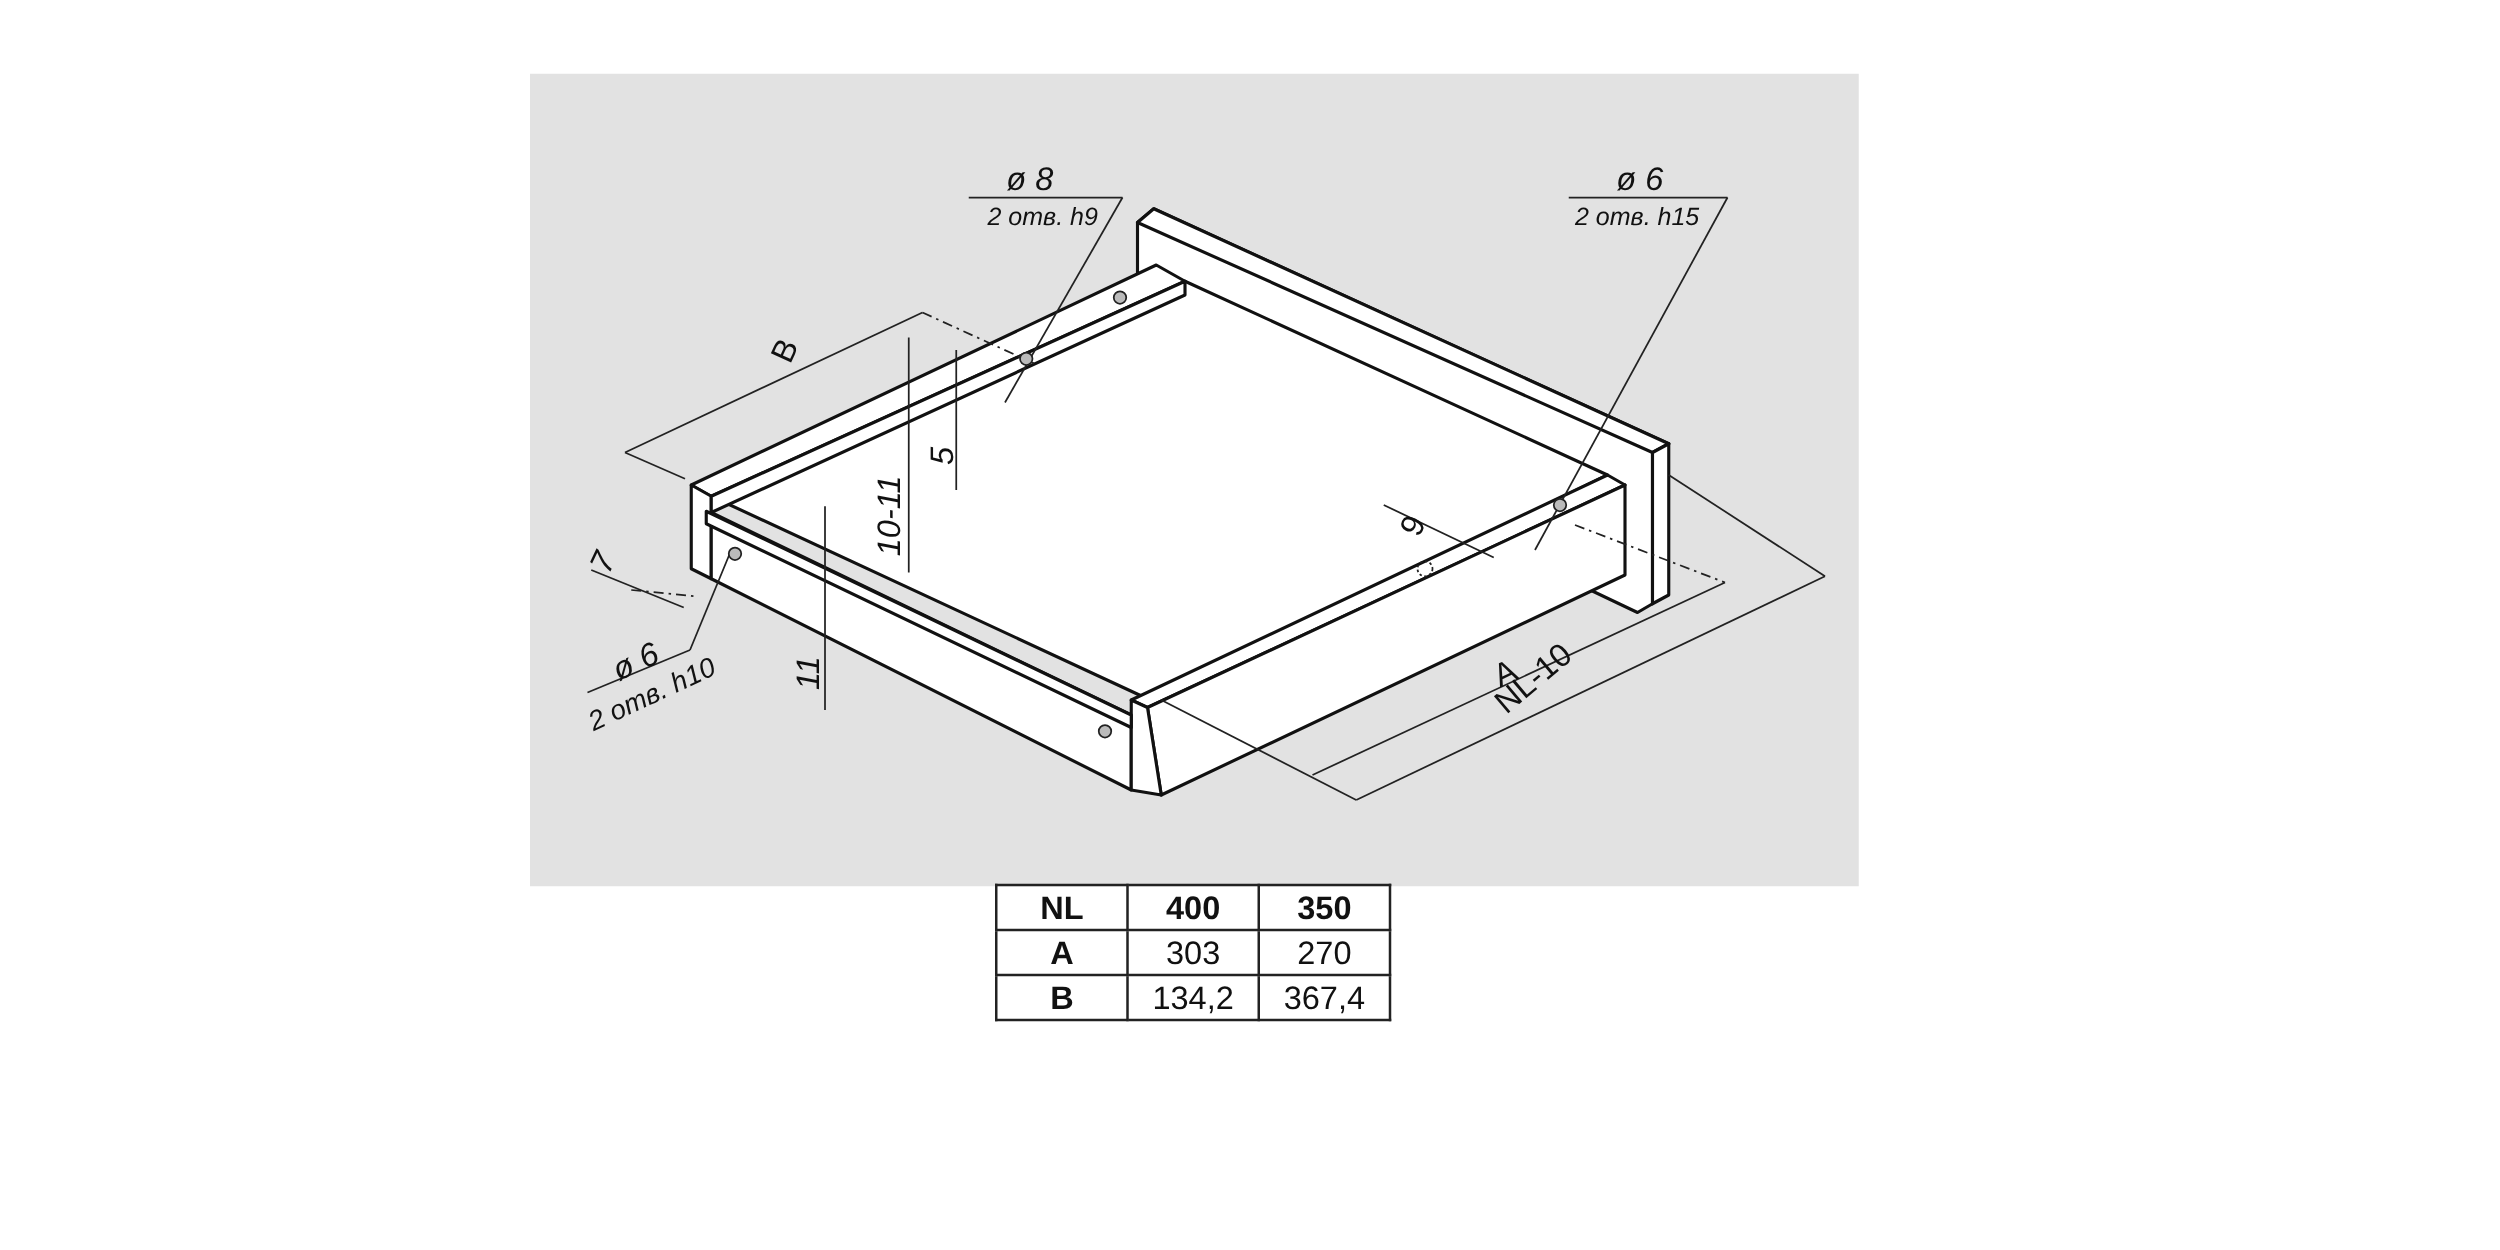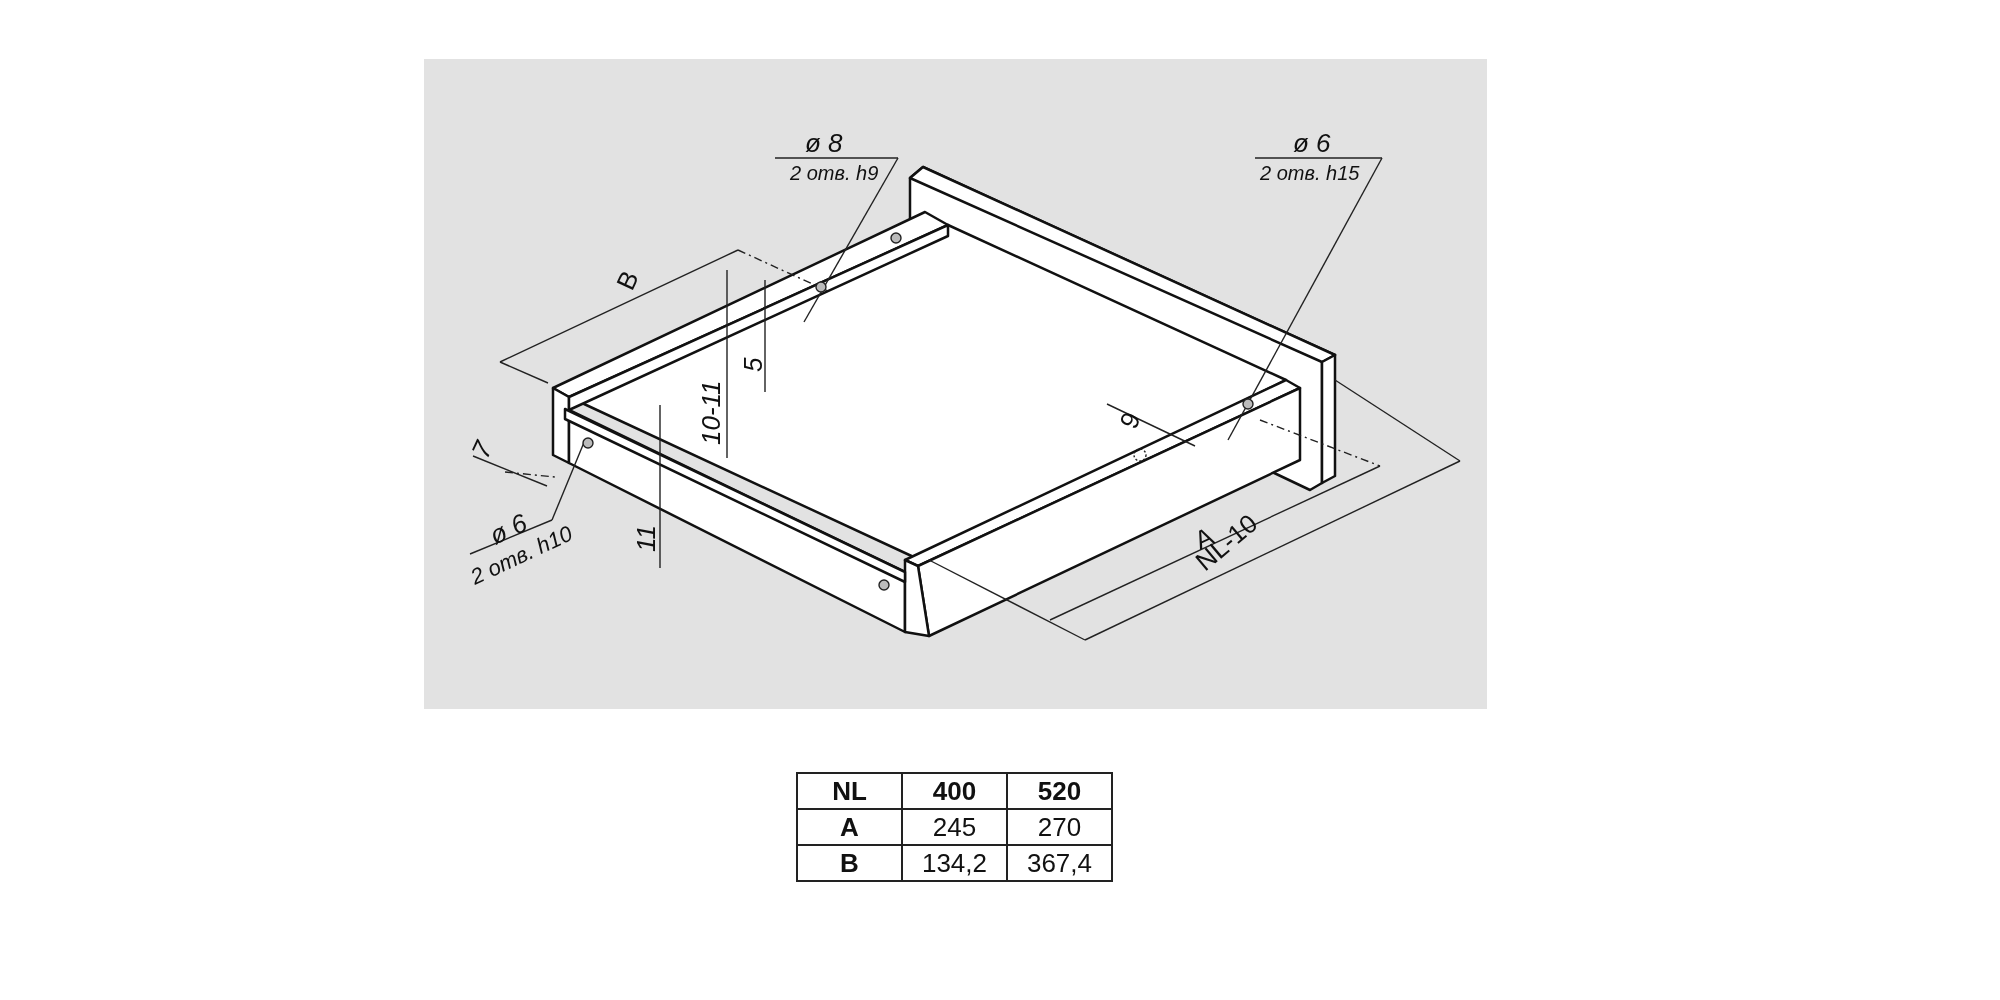--- a/index.html
+++ b/index.html
@@ -2,21 +2,21 @@
 <html><head>
 <meta charset="utf-8">
 <style>
   html, body { margin: 0; padding: 0; background: #ffffff; }
   body { width: 2000px; height: 1000px; position: relative; overflow: hidden;
          font-family: "Liberation Sans", sans-serif; }
   #panel { position: absolute; left: 424px; top: 59px; width: 1063px; height: 650px; background: #e2e2e2; }
   #drawing { position: absolute; left: 0; top: 0; width: 2000px; height: 1000px; }
   .t { font-family: "Liberation Sans", sans-serif; font-style: italic; fill: #111; }
   .tn { font-family: "Liberation Sans", sans-serif; fill: #111; }
-  #spec-table { position: absolute; left: 796px; top: 772px; border-collapse: collapse;
+  #spec-table { position: absolute; left: 796px; top: 707px; border-collapse: collapse;
                 font-family: "Liberation Sans", sans-serif; font-size: 26px; color: #111; }
   #spec-table td { border: 2px solid #222; width: 103px; height: 34px; text-align: center; padding: 0; }
   #spec-table td.h { font-weight: bold; }
 </style>
 </head>
 <body>
 
 <div id="panel"></div>
 
 <svg id="drawing" viewBox="0 0 2000 1000" xmlns="http://www.w3.org/2000/svg">
@@ -93,25 +93,25 @@
     <text class="tn" x="1200" y="550" font-size="26" transform="rotate(-25 1200 550)">A</text>
     <text class="tn" x="1205" y="572" font-size="26" transform="rotate(-40 1205 572)">NL-10</text>
   </g>
 </svg>
 
 <table id="spec-table">
   <tbody>
       <tr>
     <td class="h">NL</td>
     <td class="h">400</td>
-    <td class="h">520</td>
+    <td class="h">350</td>
   </tr>
   <tr>
     <td class="h">A</td>
-    <td>245</td>
+    <td>303</td>
     <td>270</td>
   </tr>
   <tr>
     <td class="h">B</td>
     <td>134,2</td>
     <td>367,4</td>
   </tr>
 </tbody>
   </table>
 

